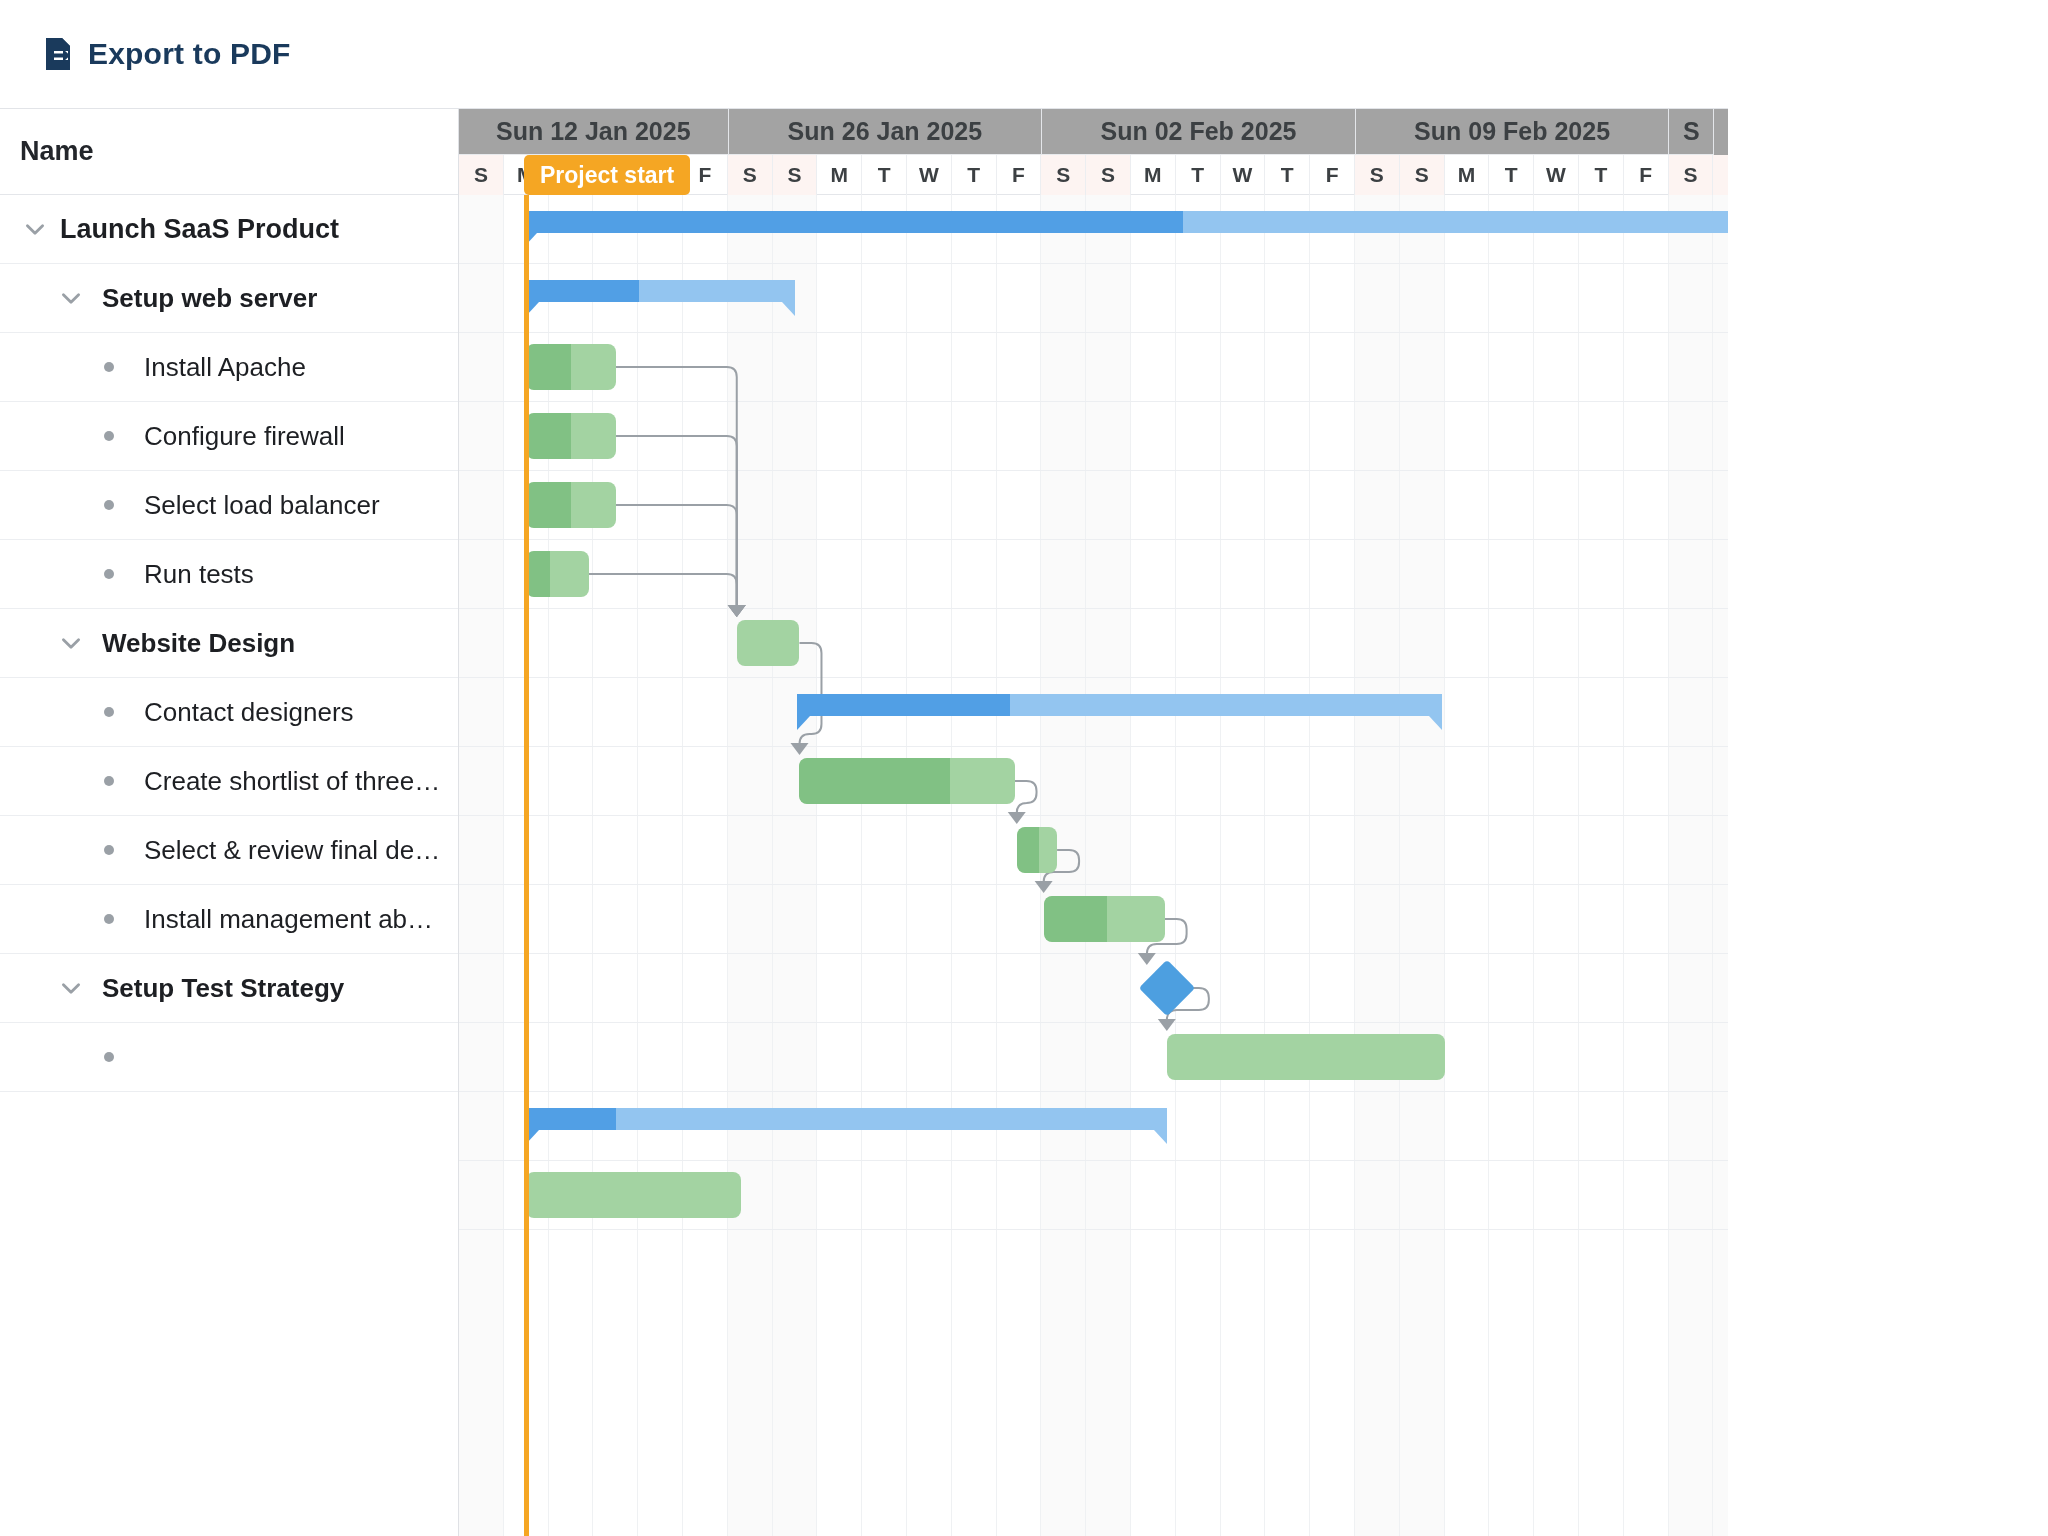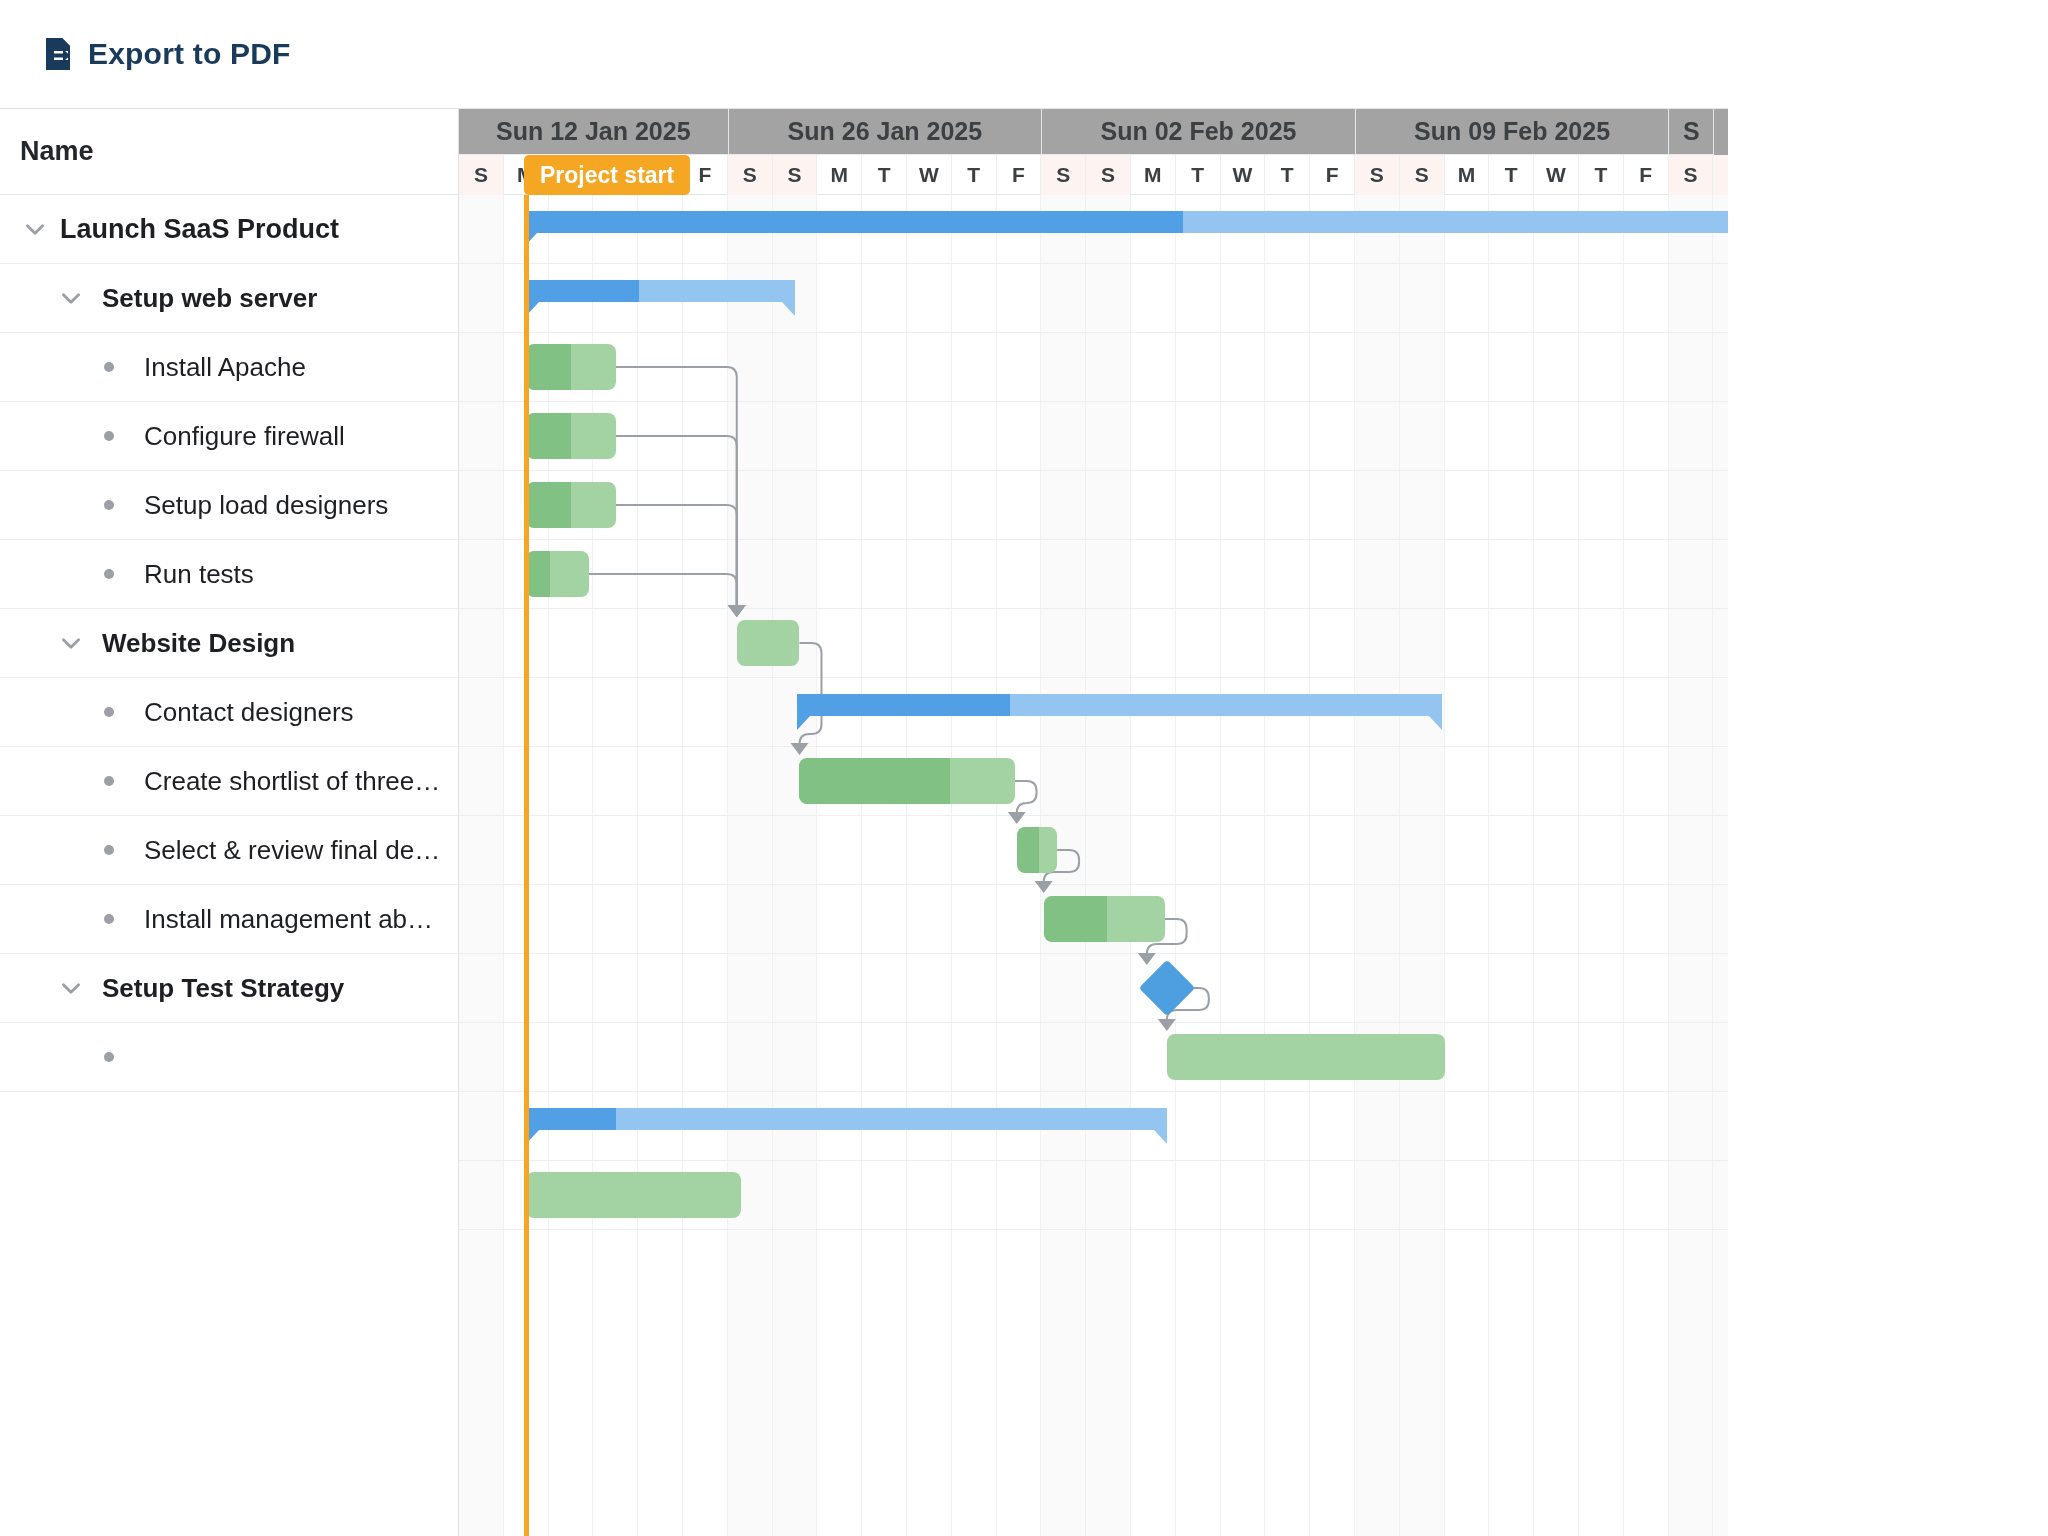--- a/index.html
+++ b/index.html
@@ -209,21 +209,21 @@
         <div class="nrow lvl2">
           <span class="bullet"></span>
           <span class="nm">Install Apache</span>
         </div>
         <div class="nrow lvl2">
           <span class="bullet"></span>
           <span class="nm">Configure firewall</span>
         </div>
         <div class="nrow lvl2">
           <span class="bullet"></span>
-          <span class="nm">Setup load designers</span>
+          <span class="nm">Select load balancer</span>
         </div>
         <div class="nrow lvl2">
           <span class="bullet"></span>
           <span class="nm">Run tests</span>
         </div>
         <div class="nrow lvl1">
           <svg class="chev" viewBox="0 0 24 24">
             <path d="M5 9 L12 16 L19 9" fill="none" stroke="#9aa0a6" stroke-width="2.6" stroke-linecap="round" stroke-linejoin="round"></path>
           </svg>
           <span class="nm">Website Design</span>

